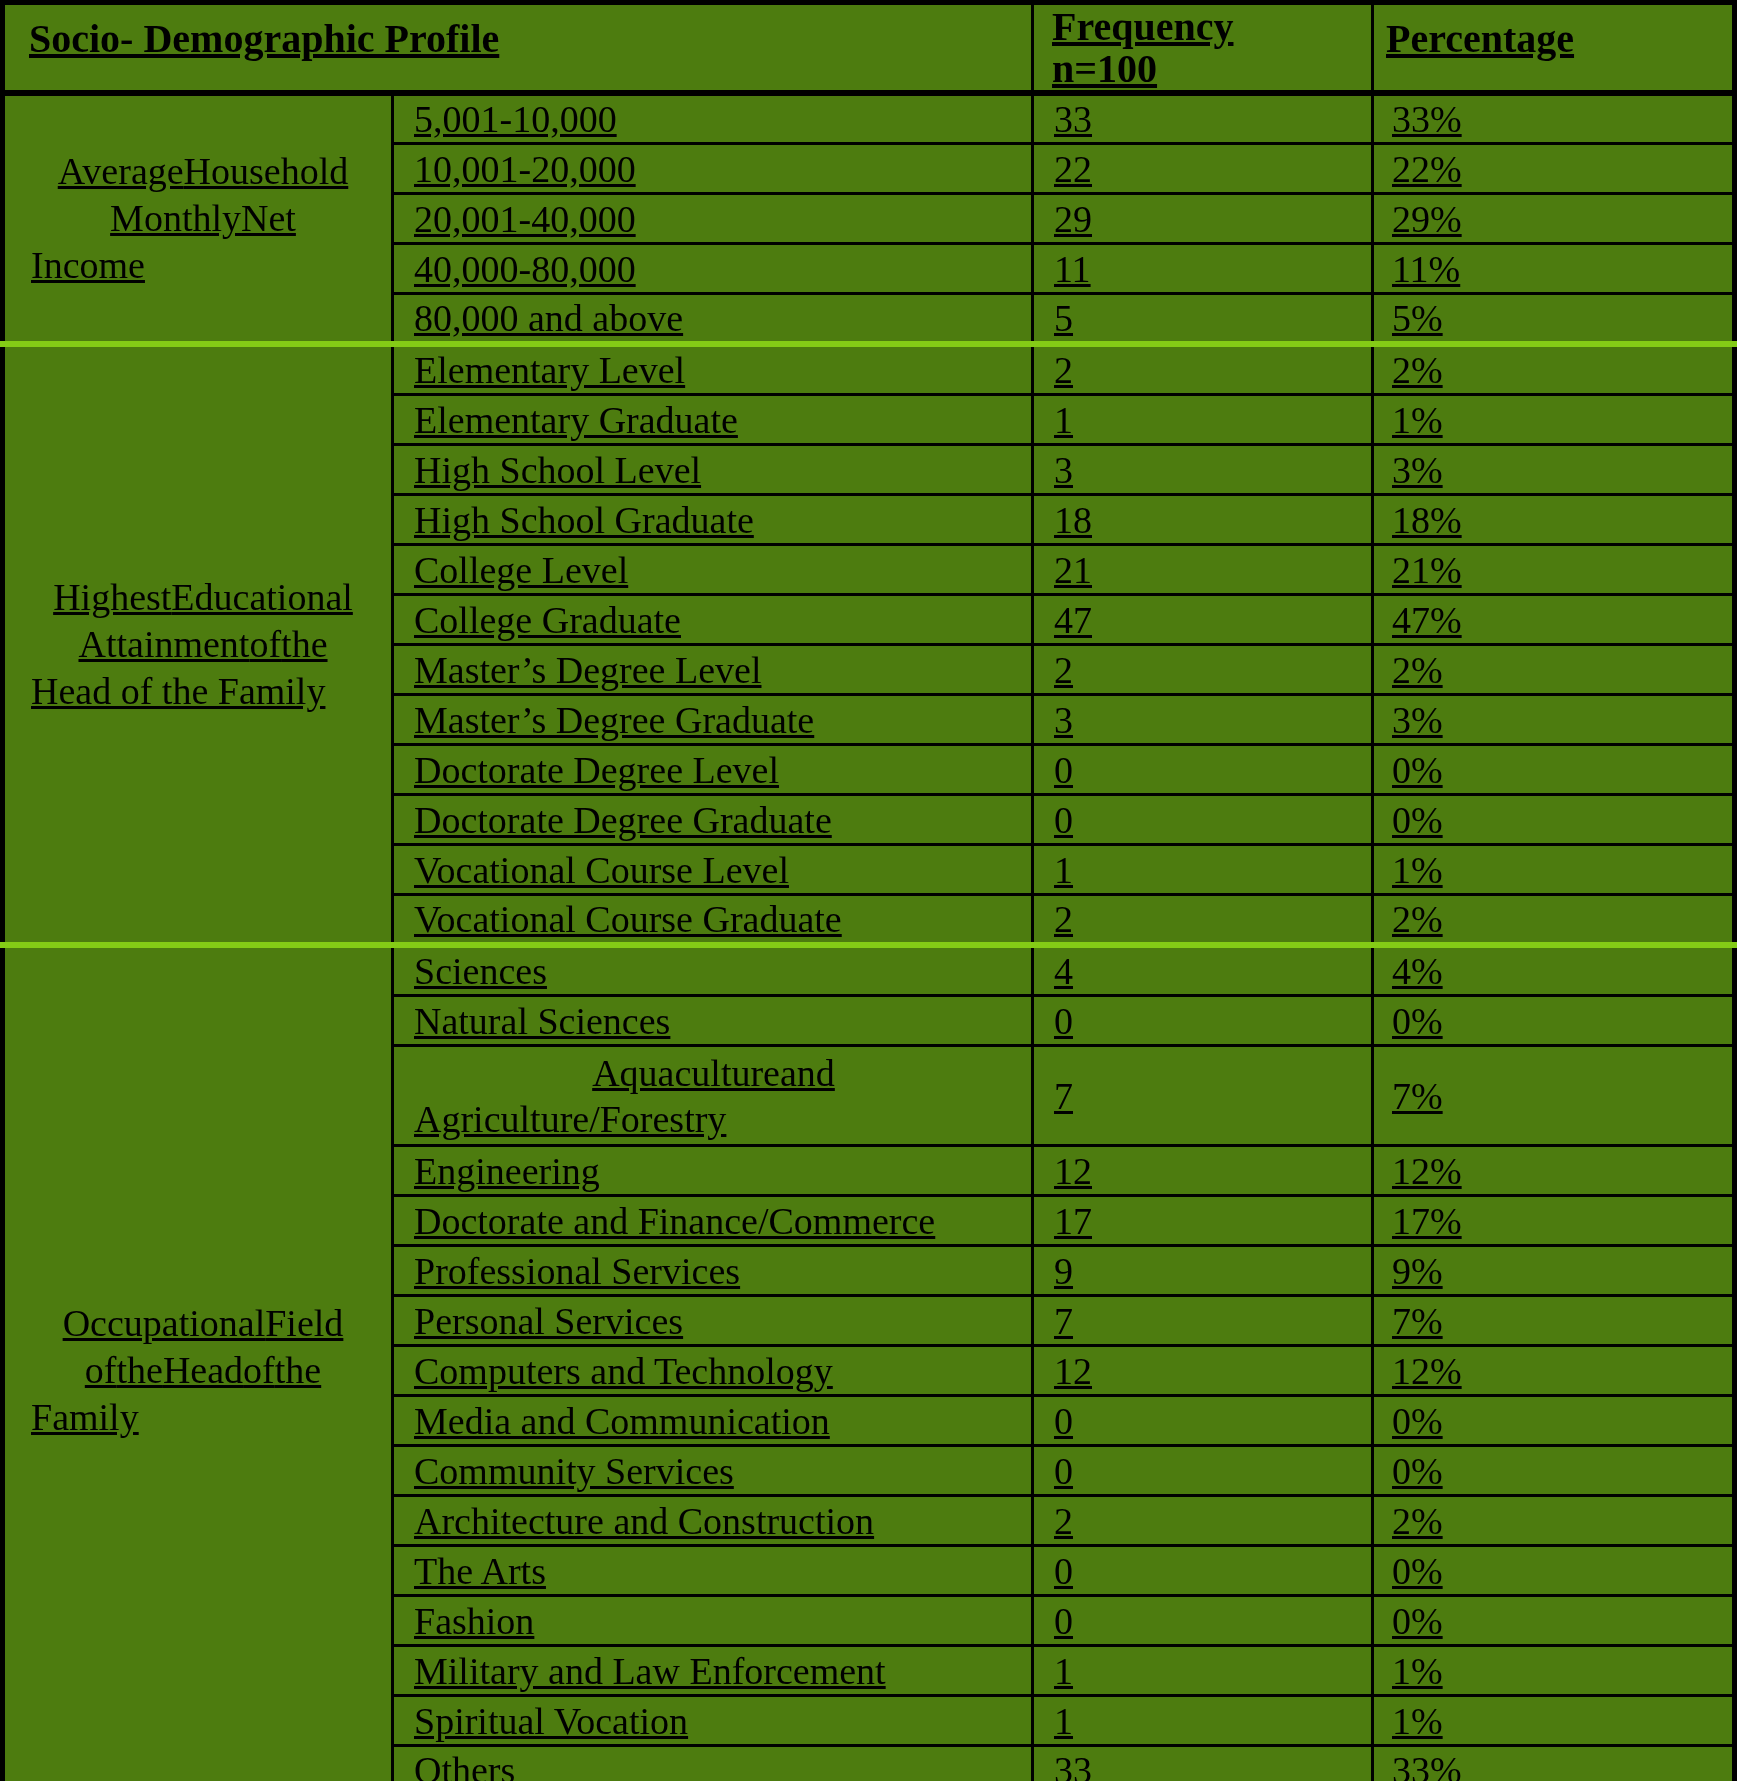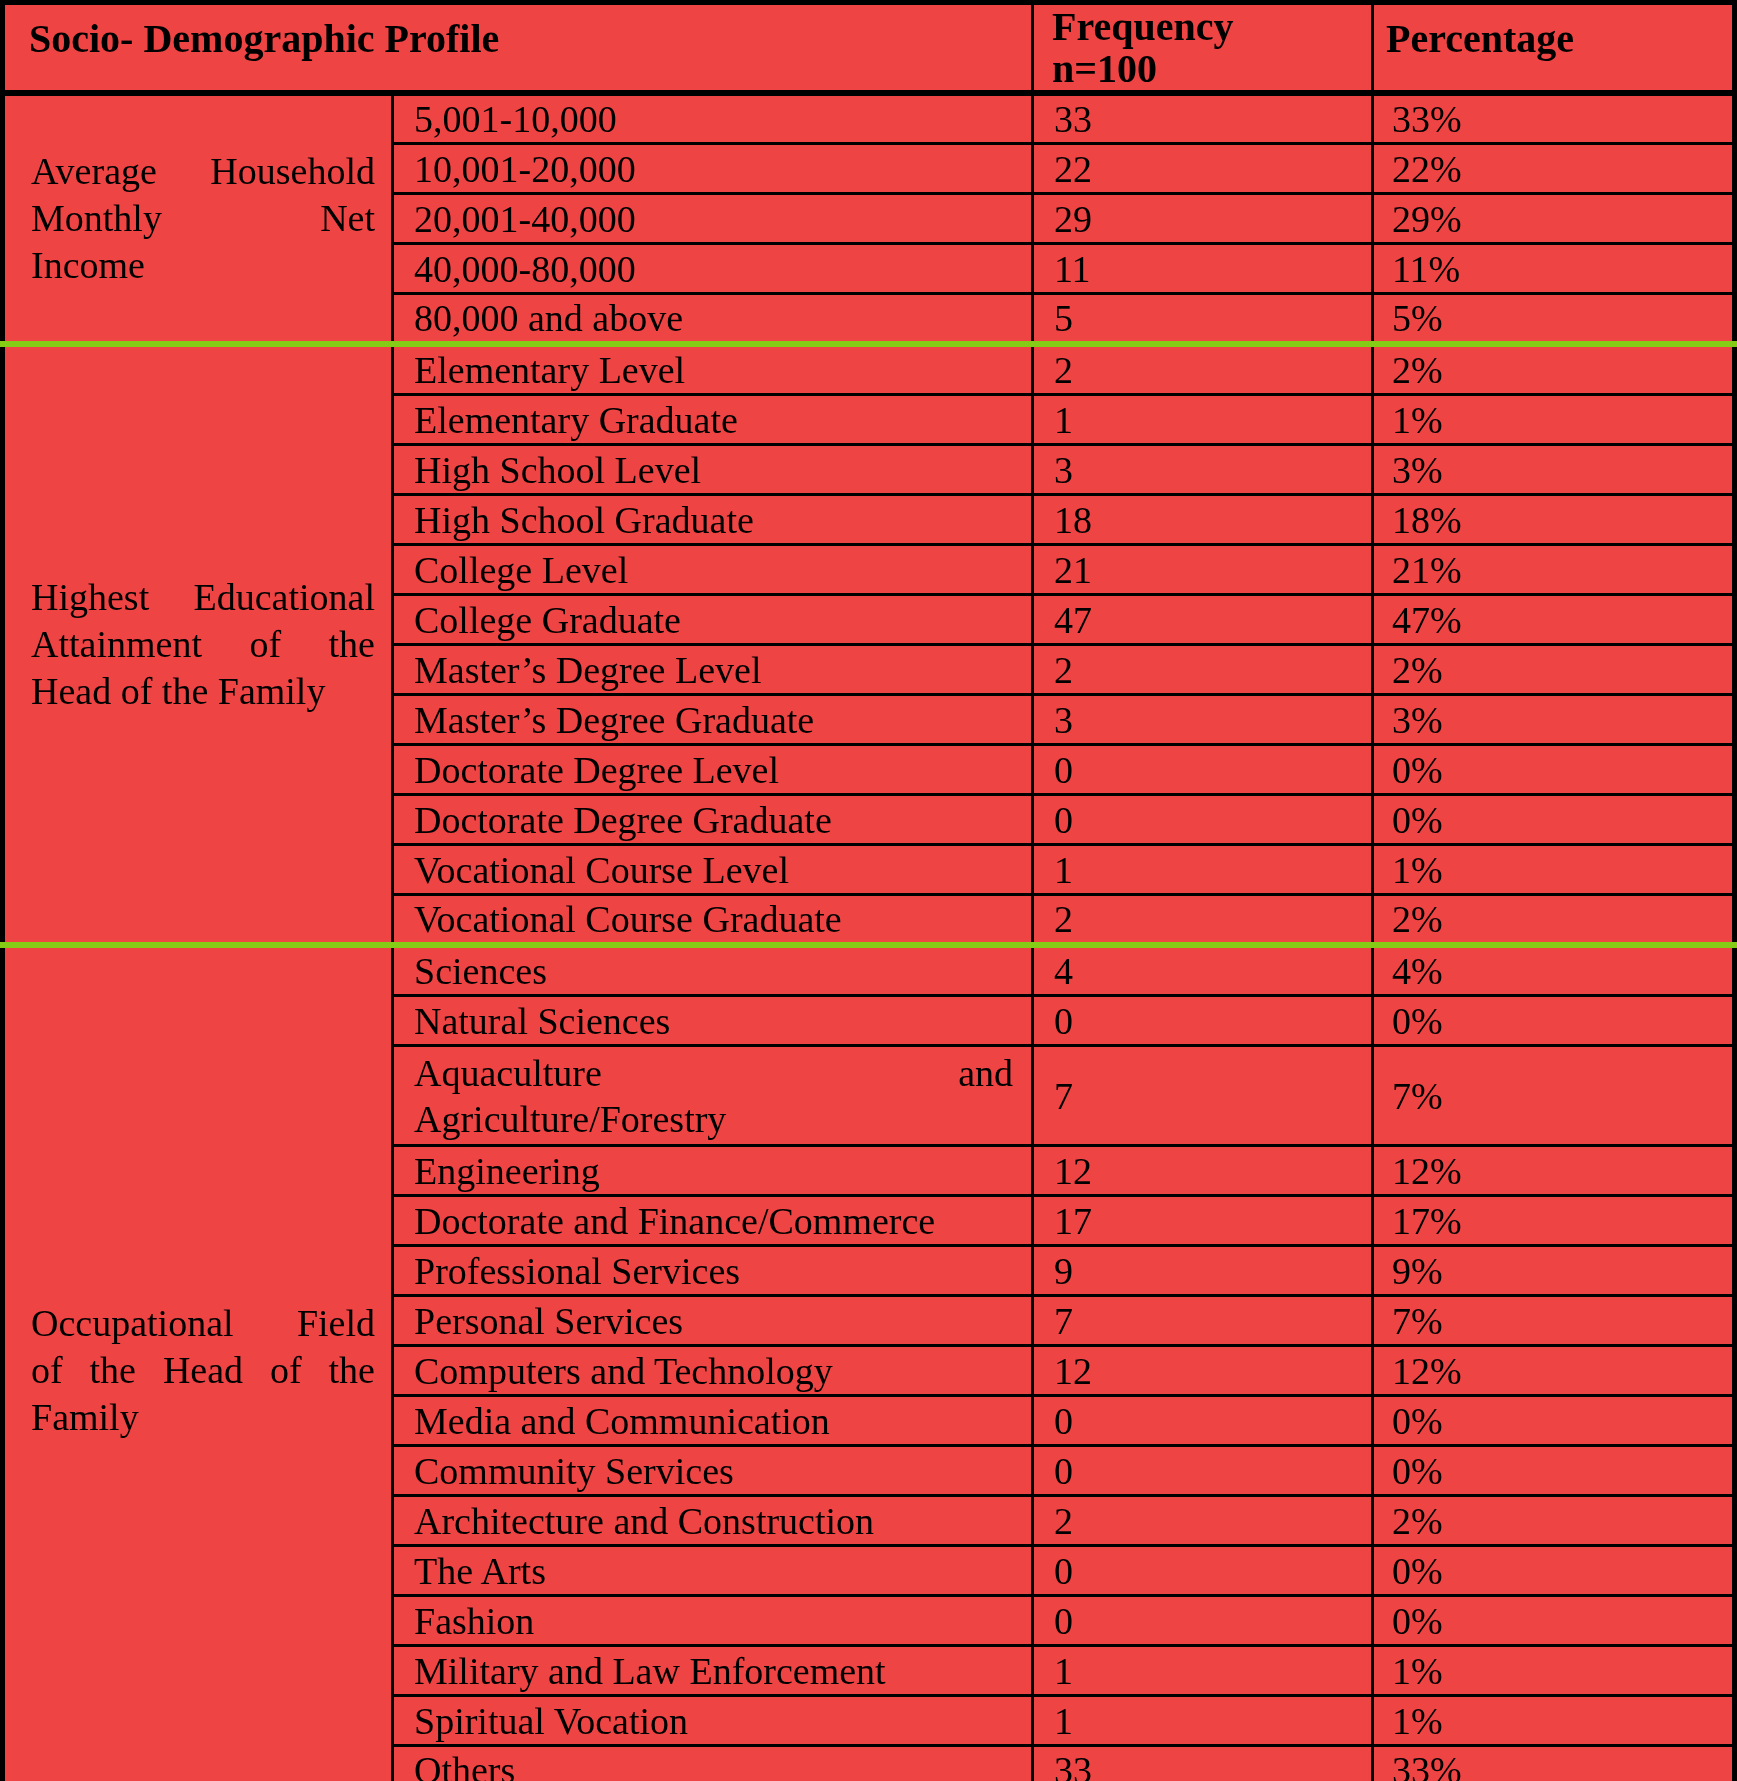--- a/index.html
+++ b/index.html
@@ -4,24 +4,25 @@
 <style>
   html, body {
     margin: 0;
     padding: 0;
     background: #ffffff;
   }
   .page {
     position: relative;
     width: 1737px;
     height: 1781px;
-    background: #ef4444;
+    background: #4d7c0f;
     overflow: hidden;
     font-family: "Liberation Serif", serif;
     color: #000000;
+    text-decoration: underline;
   }
   table.profile-table {
     border-collapse: collapse;
     table-layout: fixed;
     width: 1732px;
     border: 5px solid #000000;
   }
   col.c1 { width: 390px; }
   col.c2 { width: 640px; }
   col.c3 { width: 340px; }
@@ -65,21 +66,21 @@
   td.row-label {
     padding: 0 18px 0 20px;
     line-height: 46px;
   }
   td.freq-cell { padding: 0 8px 0 20px; }
   td.pct-cell  { padding: 0 8px 0 18px; }
 
   
   .jline {
     display: flex;
-    justify-content: space-between;
+    justify-content: center;
   }
   .line { display: block; }
 </style>
 </head>
 <body>
 
 <div class="page">
   <table class="profile-table">
     <colgroup>
       <col class="c1">

